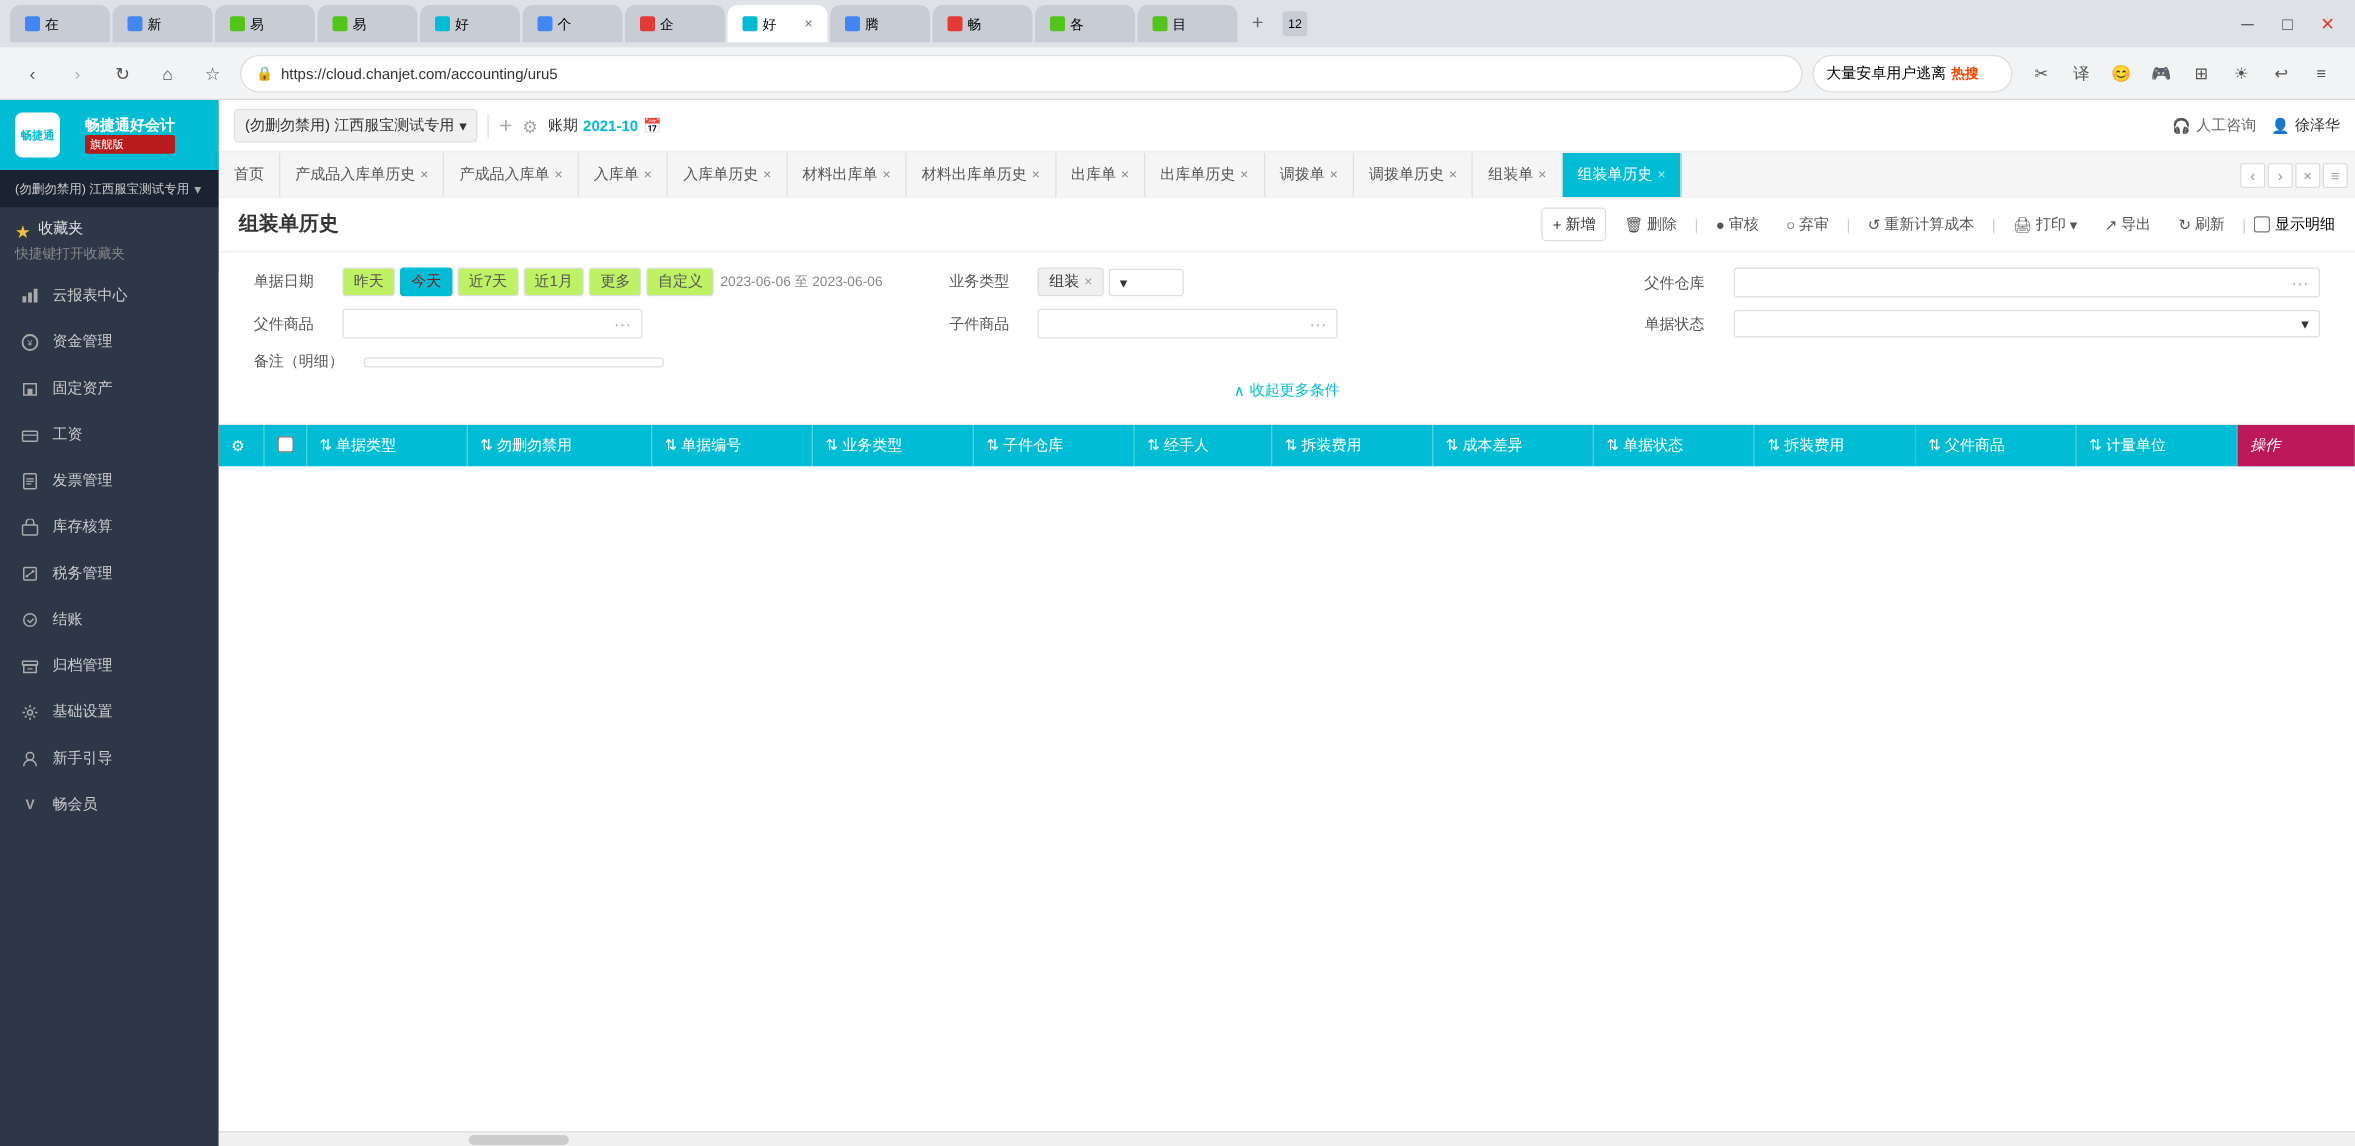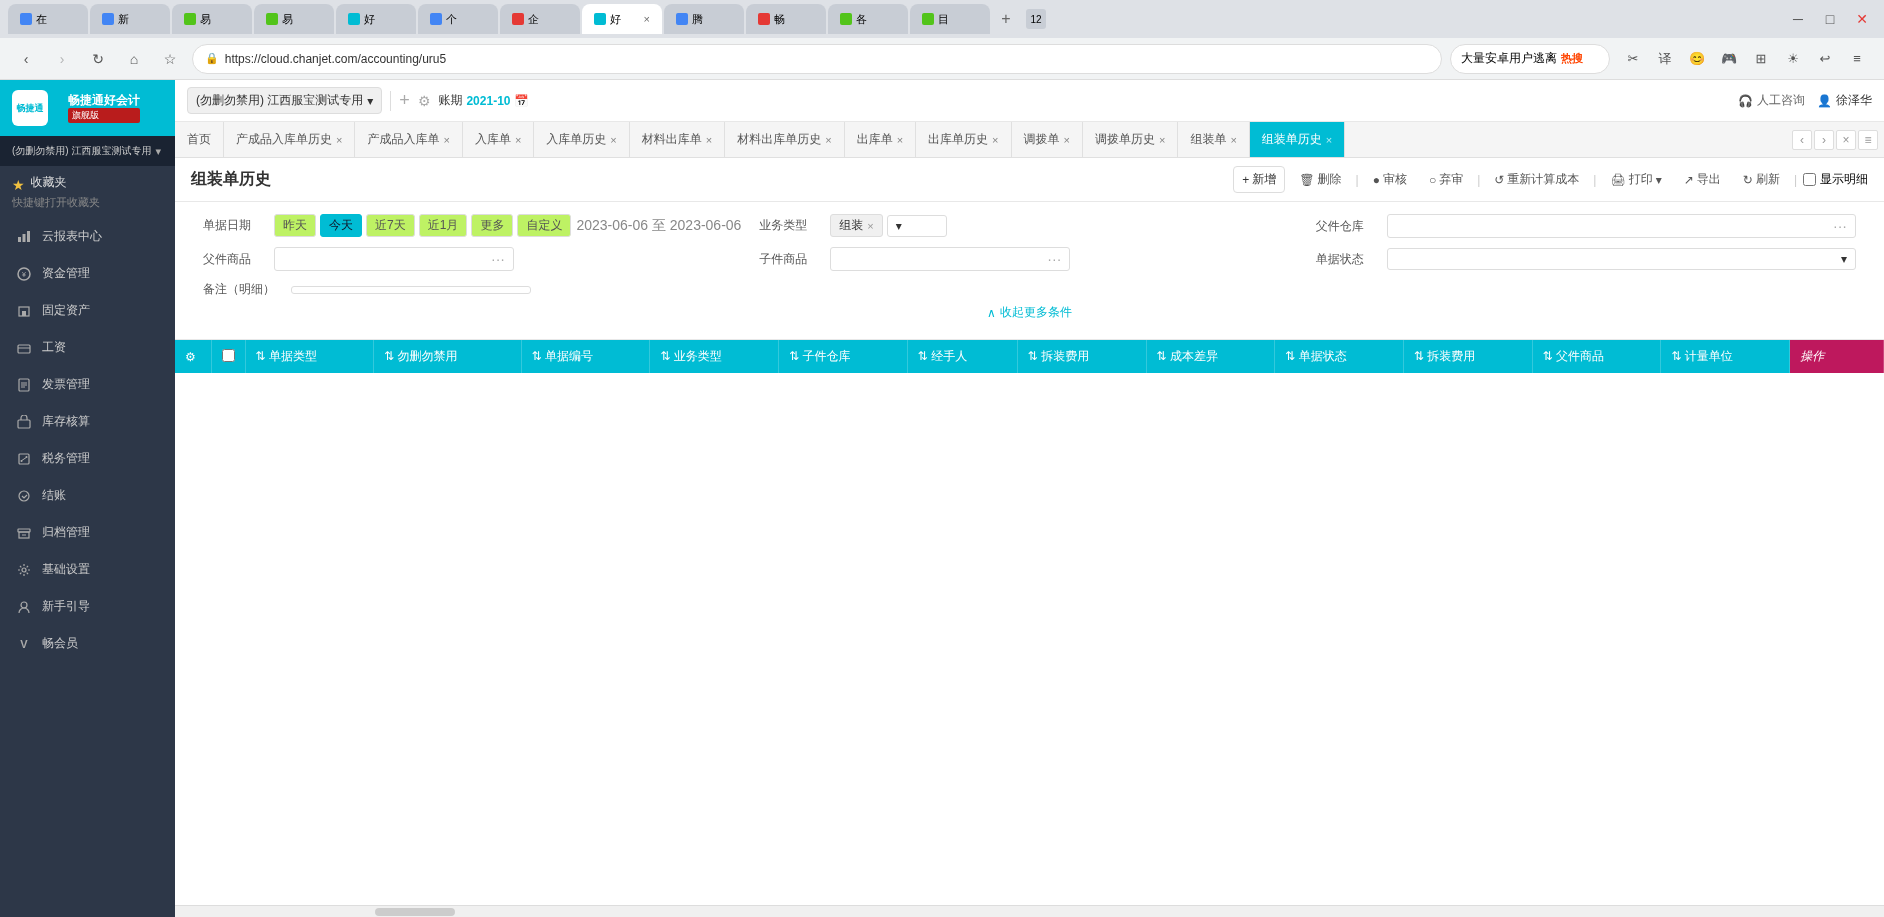--- a/index.html
+++ b/index.html
@@ -70,22 +70,22 @@
     .action-btn { display: flex; align-items: center; gap: 3px; padding: 4px 8px; font-size: 12px; color: #555; cursor: pointer; border: none; background: transparent; }
     .action-btn-divider { color: #ccc; }
 
     
     .filter-area { background: #fff; padding: 12px 28px; border-bottom: 1px solid #e8e8e8; flex-shrink: 0; }
     .filter-row { display: flex; align-items: center; gap: 16px; margin-bottom: 10px; }
     .filter-row:last-child { margin-bottom: 0; }
     .filter-label { color: #555; font-size: 12px; min-width: 55px; flex-shrink: 0; }
     .filter-dates { display: flex; align-items: center; gap: 4px; }
     .date-btn { padding: 2px 8px; border-radius: 3px; font-size: 12px; cursor: pointer; border: 1px solid #ddd; background: #bef264; color: #555; }
-    .date-btn.active { background: #00bcd4; color: #0f172a; border-color: #00bcd4; }
-    .date-range { font-size: 14px; color: #888; margin-left: 1px; }
+    .date-btn.active { background: #00bcd4; color: #7f1d1d; border-color: #00bcd4; }
+    .date-range { font-size: 11px; color: #888; margin-left: 1px; }
     .filter-tag-group { display: flex; align-items: center; gap: 4px; }
     .filter-tag { display: flex; align-items: center; gap: 4px; background: #f0f0f0; border: 1px solid #ddd; border-radius: 3px; padding: 2px 8px; font-size: 12px; color: #333; }
     .filter-tag .tag-x { cursor: pointer; color: #999; font-size: 11px; }
     .filter-dropdown { display: flex; align-items: center; gap: 4px; border: 1px solid #ddd; border-radius: 3px; padding: 3px 8px; font-size: 12px; color: #333; cursor: pointer; background: #fff; min-width: 120px; }
     .filter-input { border: 1px solid #ddd; border-radius: 3px; padding: 3px 8px; font-size: 12px; color: #333; background: #fff; min-width: 200px; display: flex; align-items: center; justify-content: space-between; }
     .filter-dots { color: #aaa; font-size: 14px; }
     .collapse-bar { display: flex; align-items: center; justify-content: center; padding: 6px; cursor: pointer; color: #00bcd4; font-size: 12px; gap: 4px; }
     .btn-query { background: #52c41a; color: #fff; padding: 6px 20px; border-radius: 4px; border: none; font-size: 13px; cursor: pointer; }
     .btn-set { background: #fff; color: #555; padding: 6px 20px; border-radius: 4px; border: 1px solid #ddd; font-size: 13px; cursor: pointer; }
 

